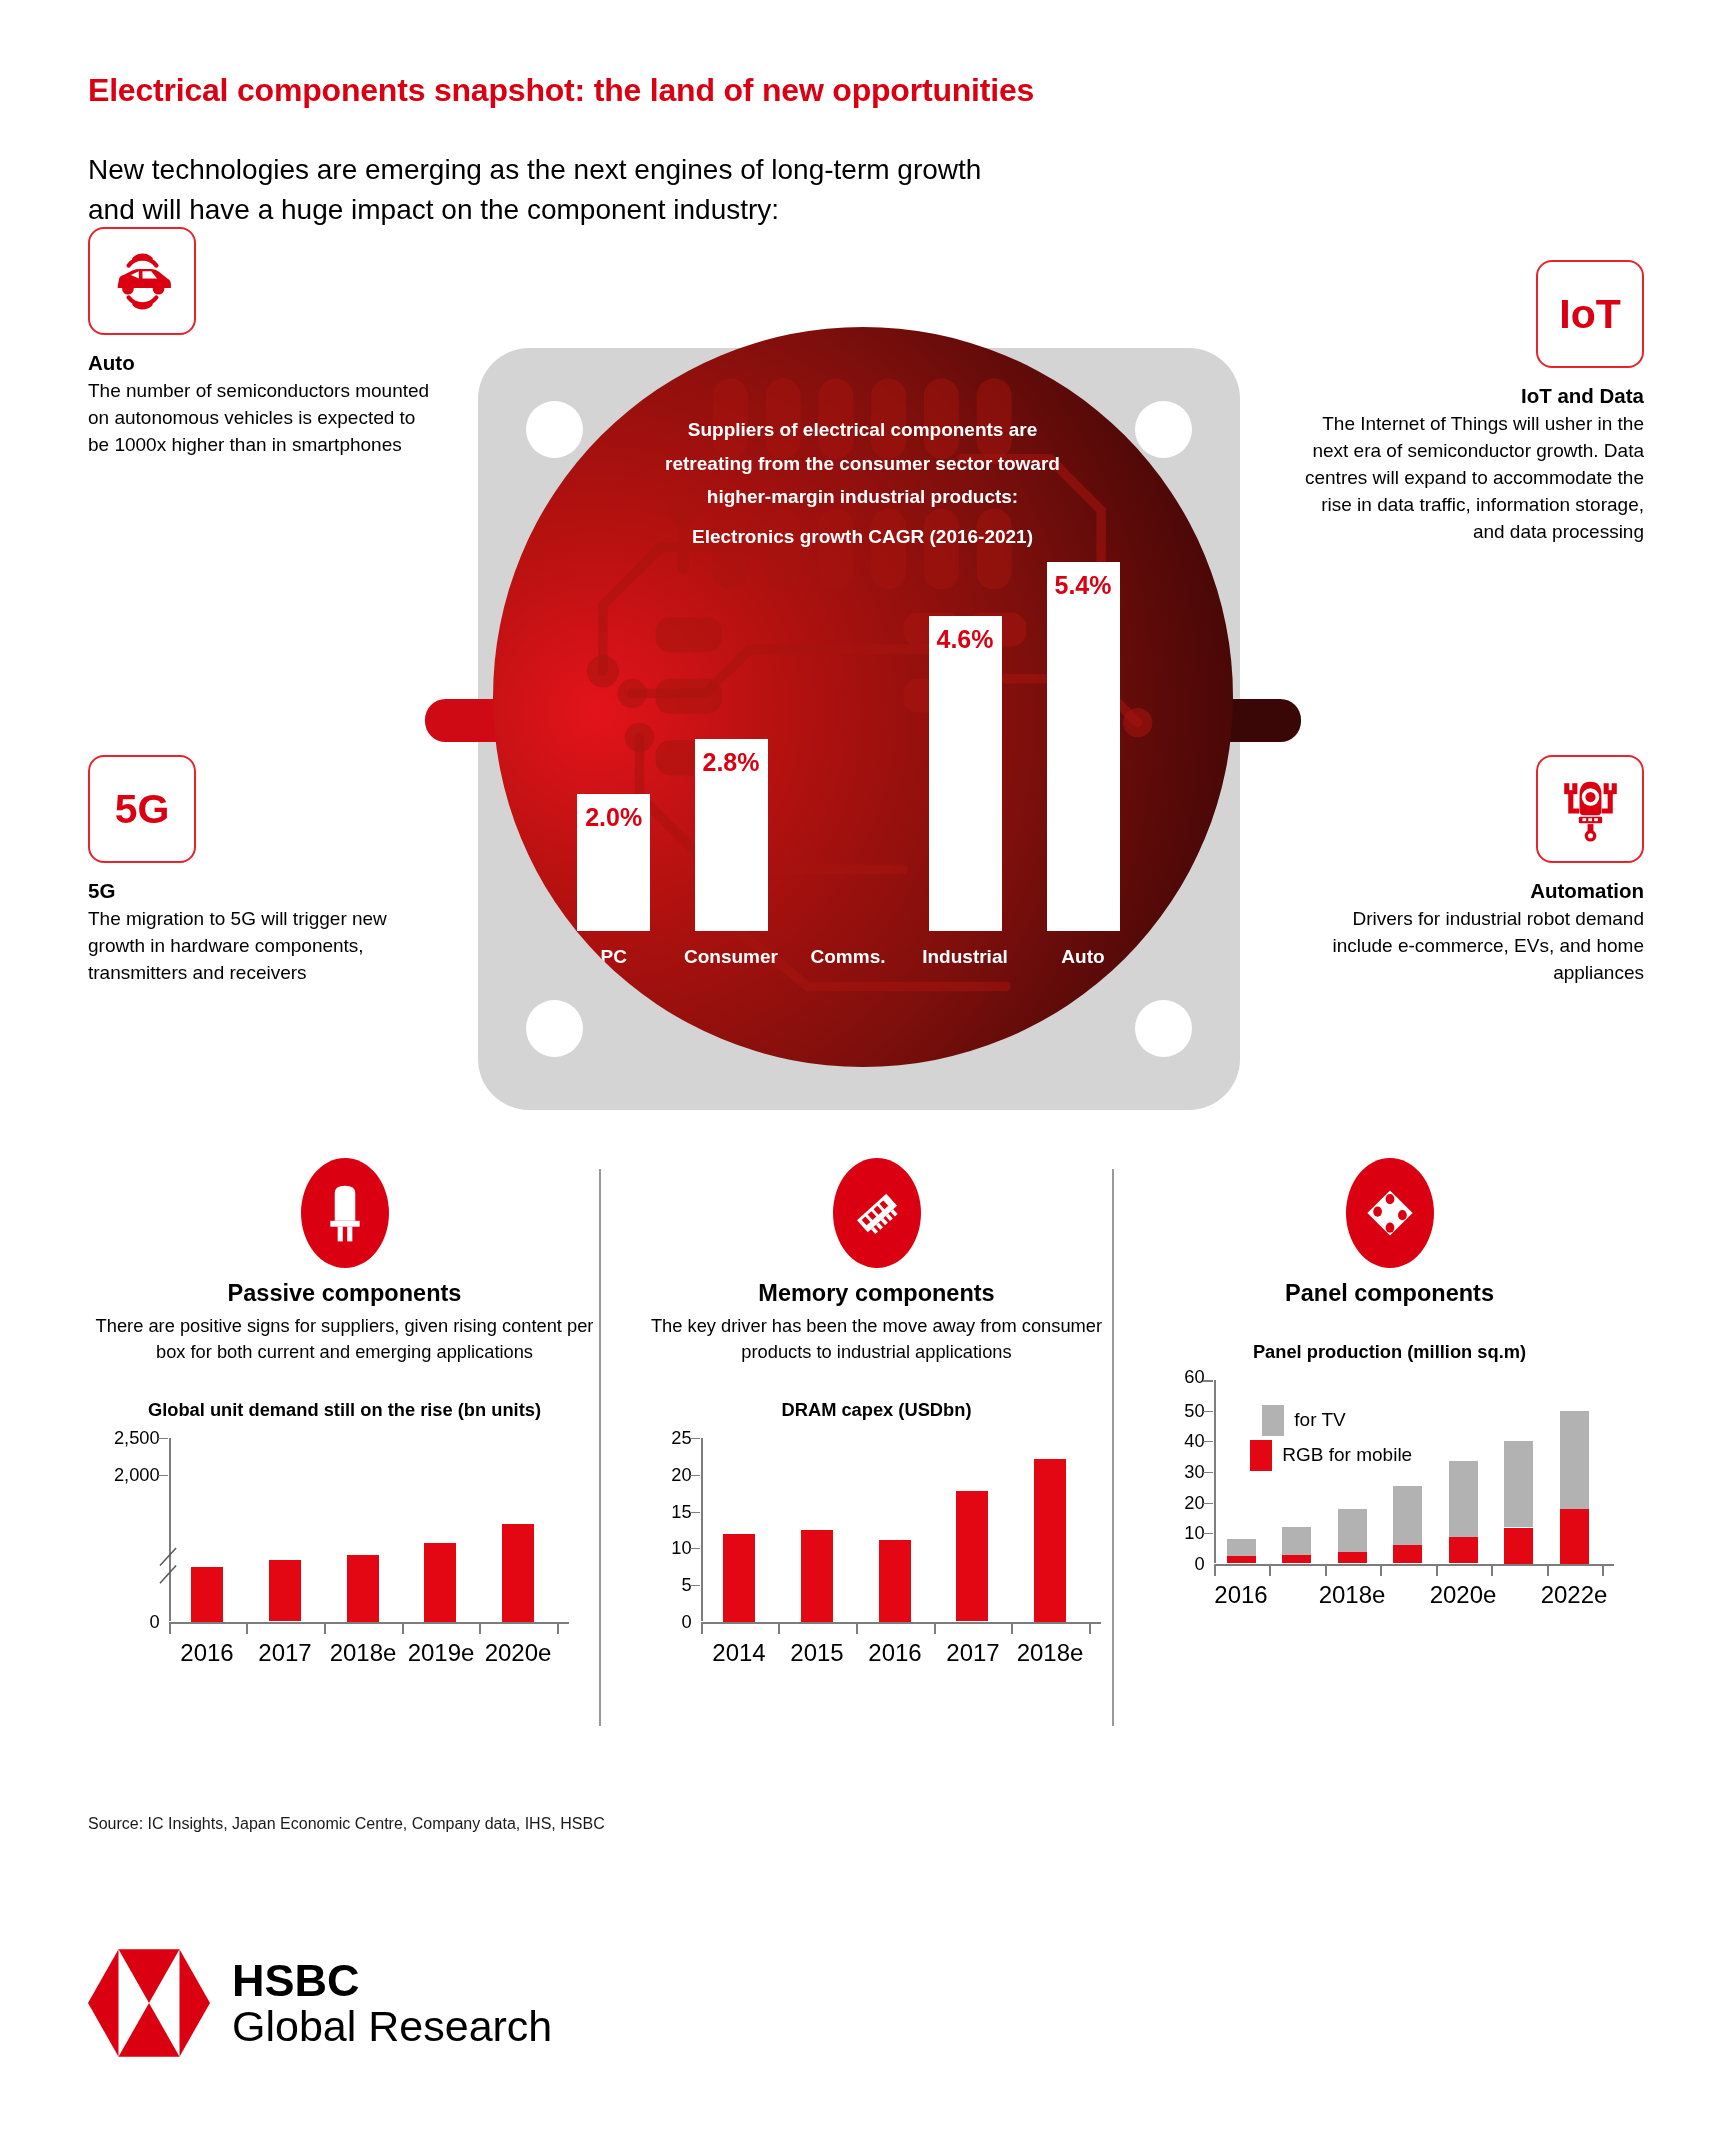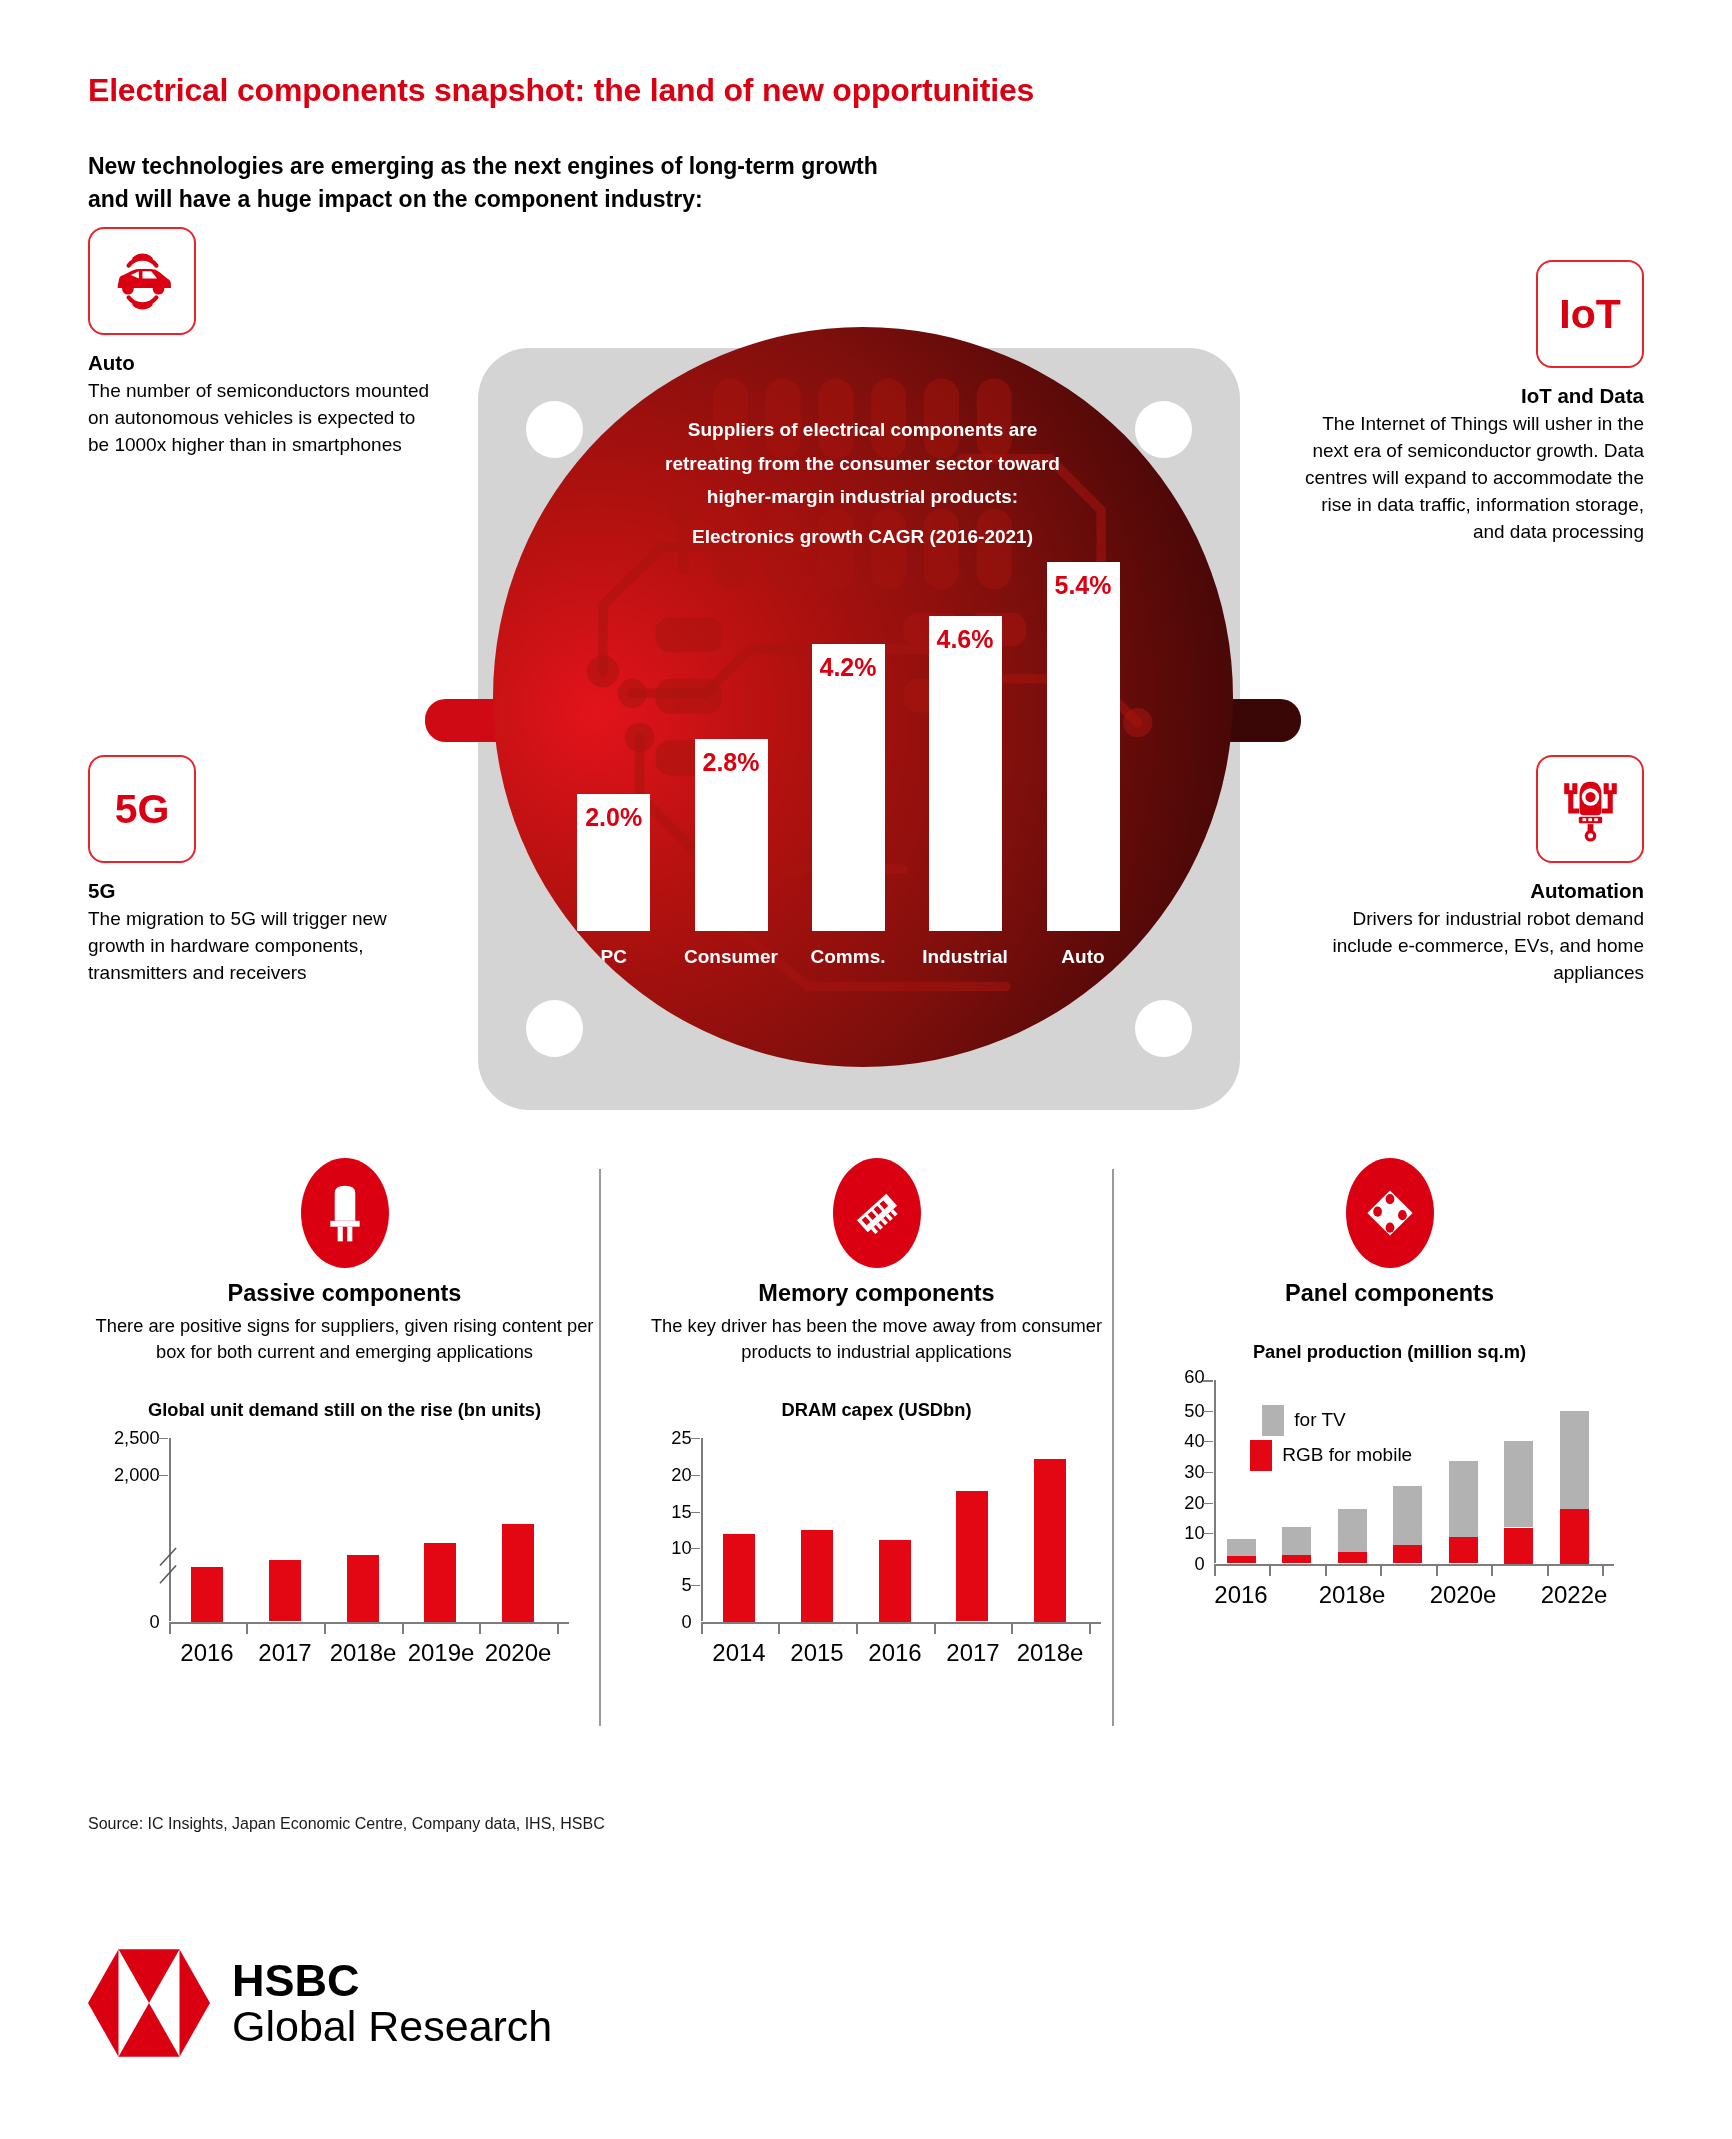--- a/index.html
+++ b/index.html
@@ -12,21 +12,21 @@
     overflow: hidden;
   }
   
   #page-title {
     position: absolute; left: 88px; top: 72px;
     font-size: 32px; font-weight: bold; color: #db0011;
     letter-spacing: -0.2px;
   }
   #subtitle {
     position: absolute; left: 88px; top: 150px;
-    font-size: 23px; font-weight: bold; line-height: 1.42;
+    font-size: 28px; font-weight: normal; line-height: 1.42;
     white-space: pre-line;
   }
 
   
   #chip-stage {
     position: absolute; left: 469px; top: 333px;
     width: 788px; height: 799px;
   }
   #chip-body {
     position: absolute; left: 8.8px; top: 14.7px;
@@ -238,25 +238,20 @@
             <div class="cbar-val">2.0%</div>
           </div>
         </div>
         <div class="cbar-lbl" style="left:-7.3px;bottom:4.4px;">PC</div>
         <div class="cbar-col" style="left:132px;">
           <div class="cbar" style="height:192px;">
             <div class="cbar-val">2.8%</div>
           </div>
         </div>
         <div class="cbar-lbl" style="left:110px;bottom:4.4px;">Consumer</div>
-        <div class="cbar-col" style="left:249px;">
-          <div class="cbar" style="height:287px;">
-            <div class="cbar-val">4.2%</div>
-          </div>
-        </div>
         <div class="cbar-lbl" style="left:227px;bottom:4.4px;">Comms.</div>
         <div class="cbar-col" style="left:366px;">
           <div class="cbar" style="height:315px;">
             <div class="cbar-val">4.6%</div>
           </div>
         </div>
         <div class="cbar-lbl" style="left:344px;bottom:4.4px;">Industrial</div>
         <div class="cbar-col" style="left:484px;">
           <div class="cbar" style="height:369px;">
             <div class="cbar-val">5.4%</div>

